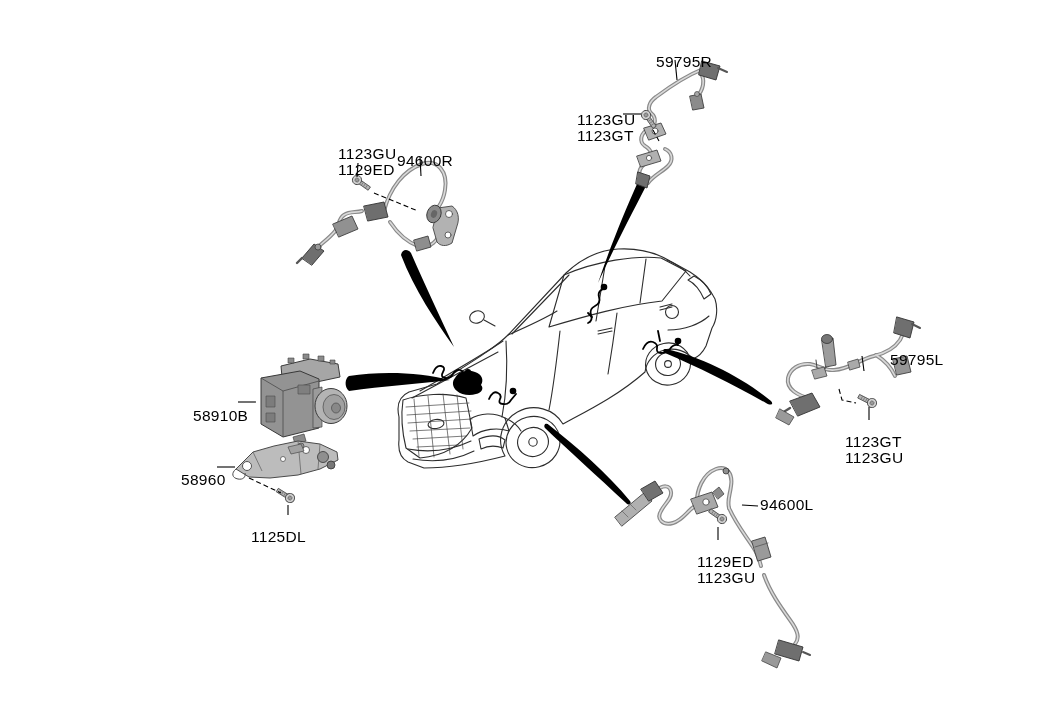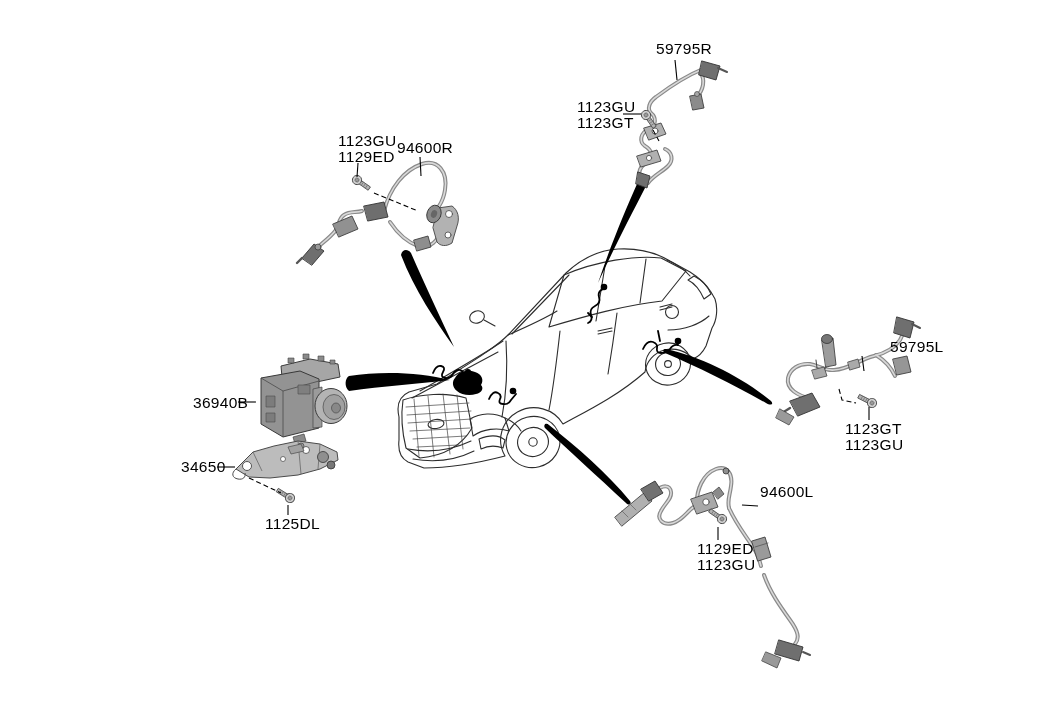--- a/index.html
+++ b/index.html
@@ -1,20 +1,20 @@
 <!DOCTYPE html>
 <html><head>
 <meta charset="utf-8">
 <style>
   html,body{margin:0;padding:0;background:#fff;}
   .stage{position:relative;width:1063px;height:727px;background:#fff;overflow:hidden;
          font-family:"Liberation Sans",sans-serif;}
   .stage svg{position:absolute;left:0;top:0;}
   .lbl{position:absolute;color:#000;font-size:15.5px;line-height:16px;white-space:nowrap;
-       letter-spacing:.3px;}
+       letter-spacing:.3px;margin-top:13px;}
   .lbl div{pointer-events:none;}
 </style>
 </head>
 <body>
 
 <div class="stage">
 
 <svg width="1063" height="727" viewBox="0 0 1063 727">
   <defs>
     <g id="bolt">
@@ -297,25 +297,25 @@
   <div>1123GT</div>
 </div>
 
 <div class="lbl" style="left:338px;top:133px">
   <div>1123GU</div>
   <div>1129ED</div>
 </div>
 
 <div class="lbl" style="left:397px;top:140px">94600R</div>
 
-<div class="lbl" style="left:193px;top:395px">36940B</div>
-
-<div class="lbl" style="left:181px;top:459px">34650</div>
-
-<div class="lbl" style="left:265px;top:516px">1125DL</div>
+<div class="lbl" style="left:193px;top:395px">58910B</div>
+
+<div class="lbl" style="left:181px;top:459px">58960</div>
+
+<div class="lbl" style="left:251px;top:516px">1125DL</div>
 
 <div class="lbl" style="left:890px;top:339px">59795L</div>
 
 <div class="lbl" style="left:845px;top:421px">
   <div>1123GT</div>
   <div>1123GU</div>
 </div>
 
 <div class="lbl" style="left:760px;top:484px">94600L</div>
 

